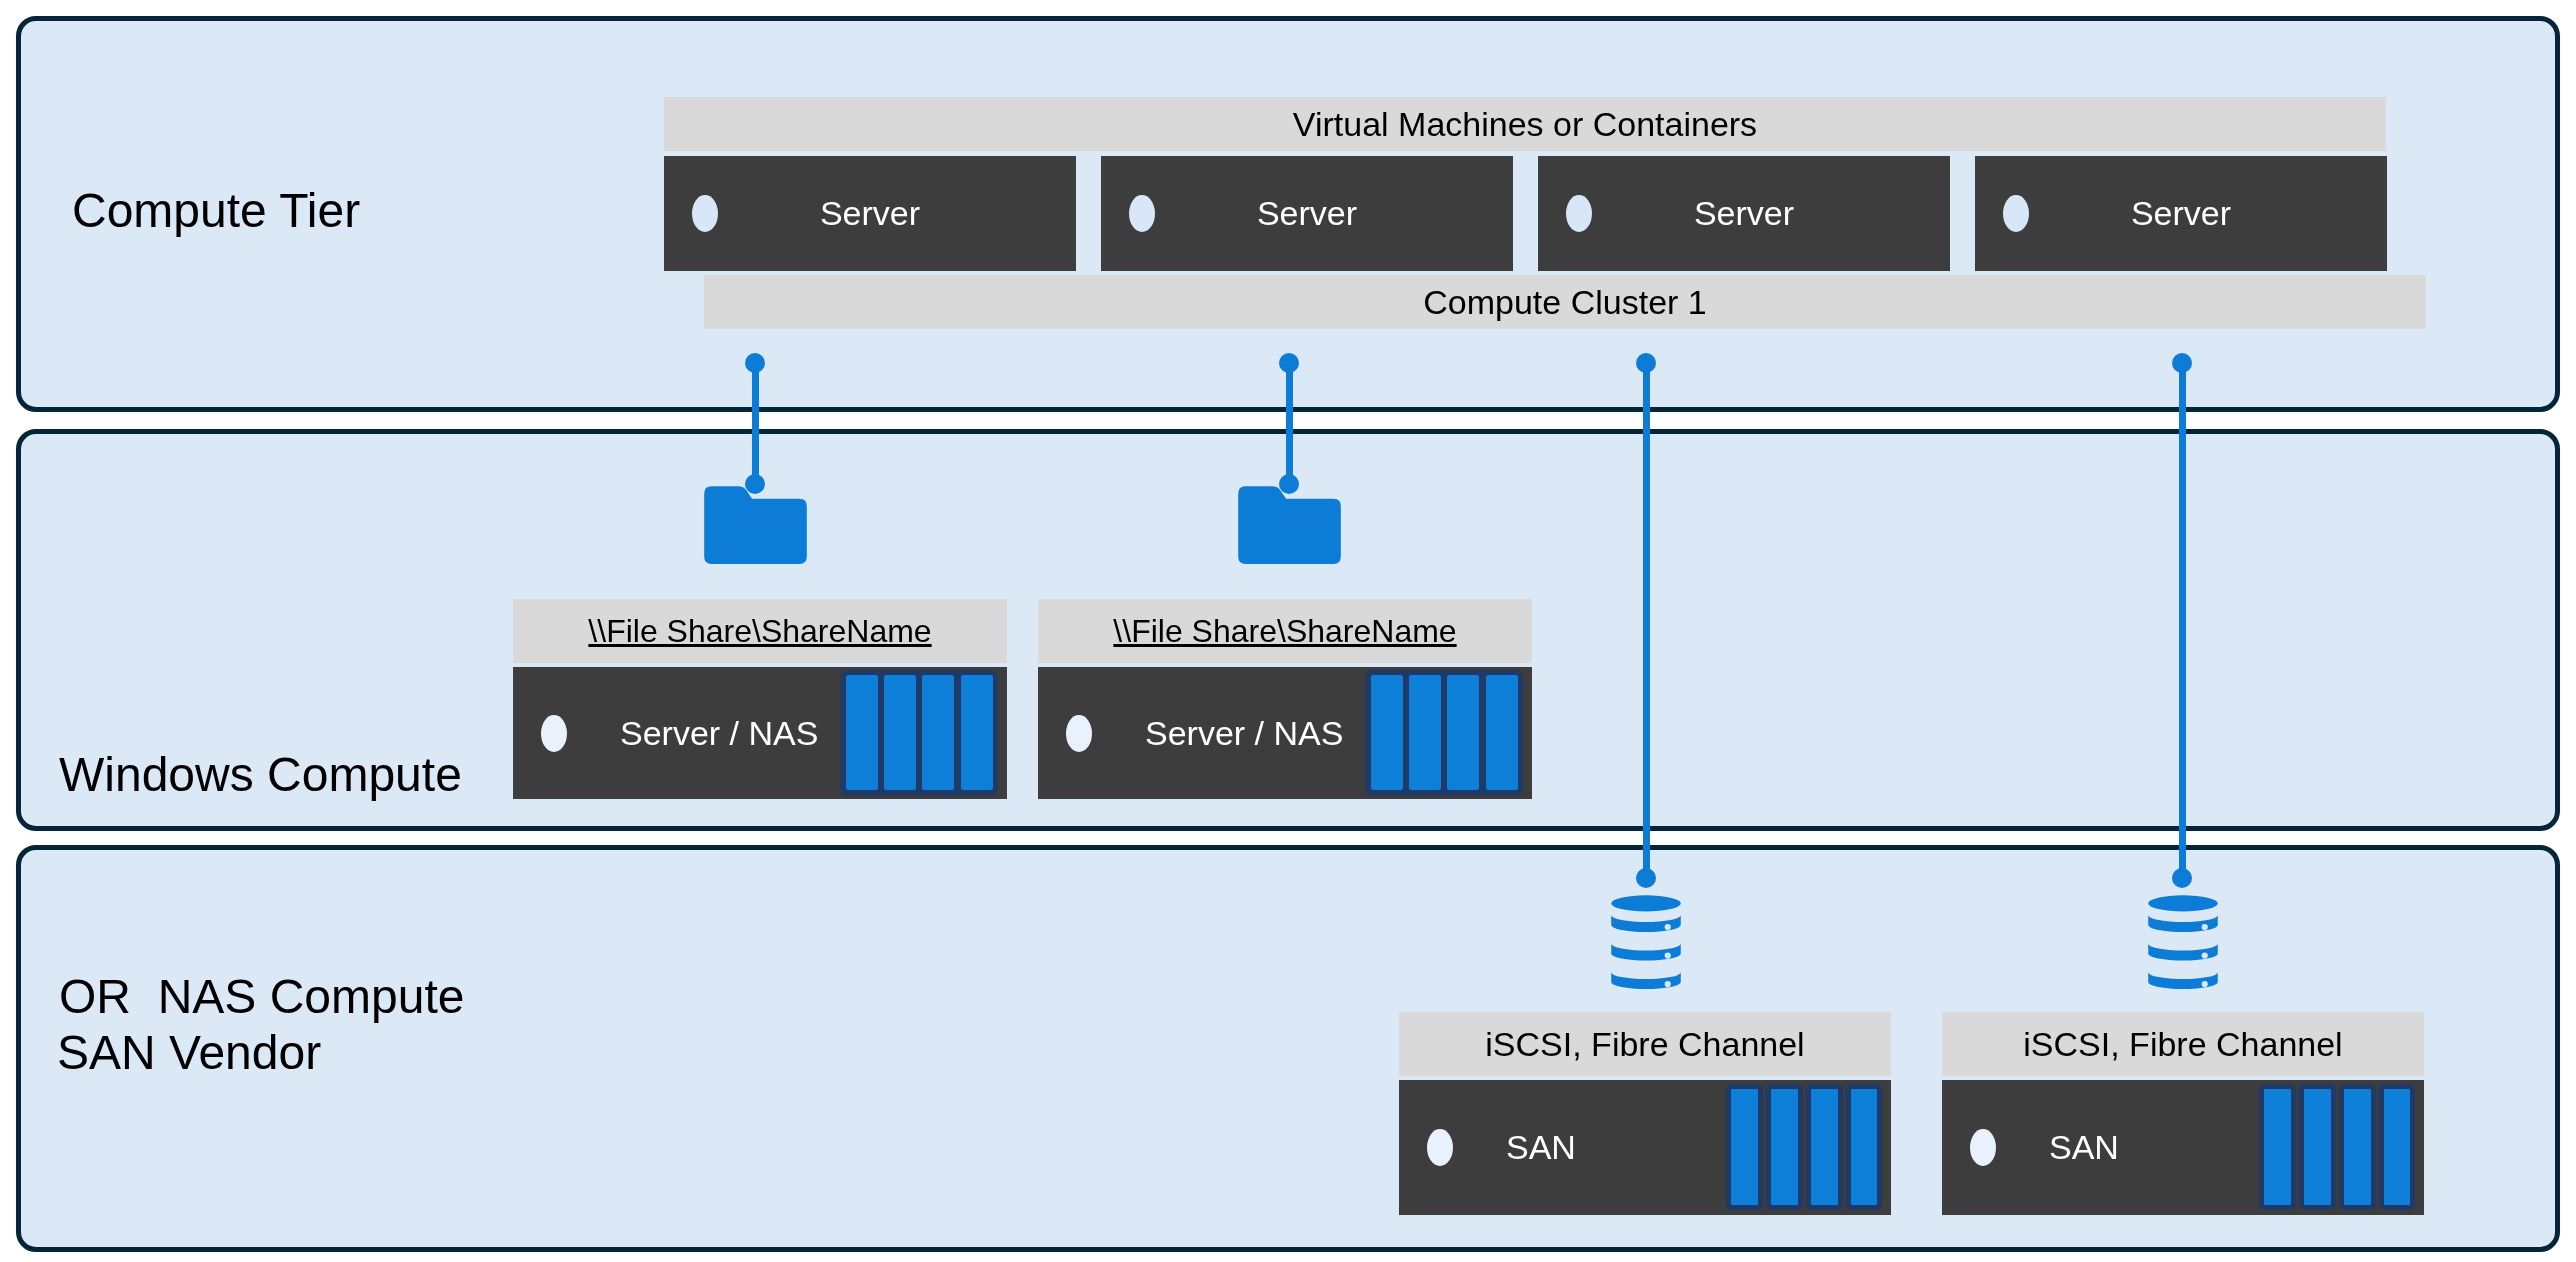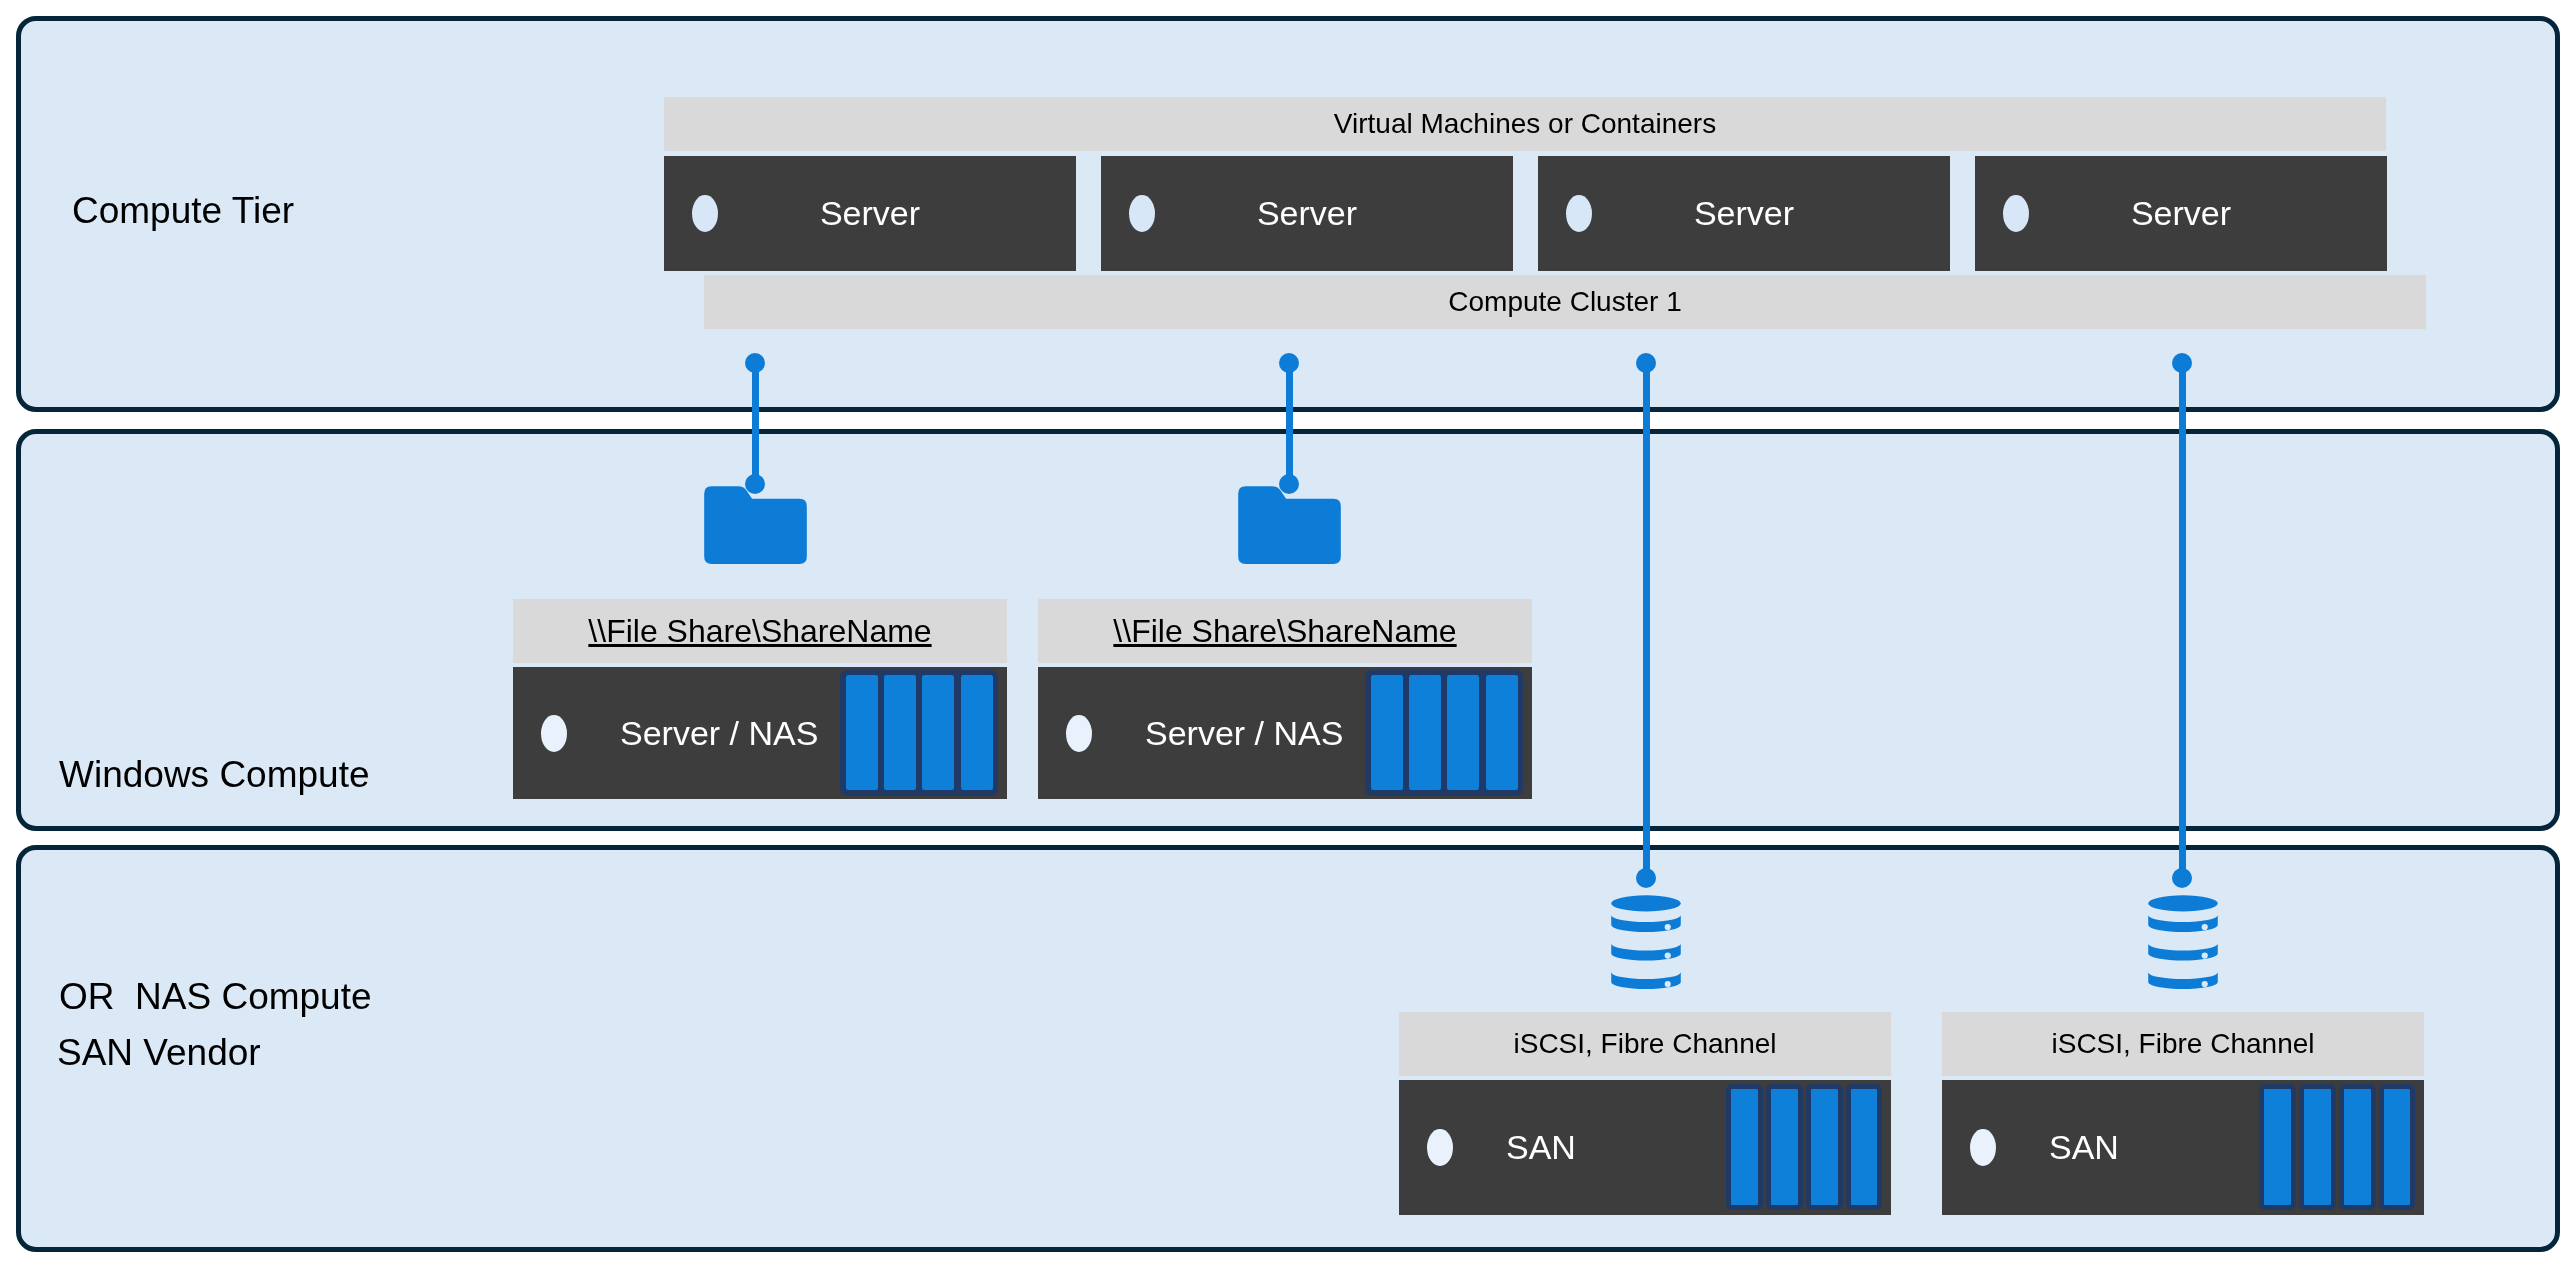--- a/index.html
+++ b/index.html
@@ -12,30 +12,30 @@
   }
   .band{
     position:absolute;left:16px;width:2544px;
     background:var(--band-fill,#dbe8f6);
     border:5.6px solid var(--band-border,#05263a);
     border-radius:20px;
     box-sizing:border-box;
   }
   .tier-label{
     position:absolute;
-    font-size:37px;line-height:47px;
+    font-size:48px;line-height:47px;
     color:var(--text-dark,#000);
     white-space:pre;
   }
   .tier-label.two-line{line-height:74px;}
   .graybar{
     position:absolute;
     background:var(--bar-gray,#d9d9d9);
     color:var(--text-dark,#000);
-    font-size:28px;
+    font-size:34px;
     display:flex;align-items:center;justify-content:center;
     box-sizing:border-box;
   }
   .darkbox{
     position:absolute;
     background:var(--box-dark,#3d3d3d);
     color:var(--text-light,#fff);
     font-size:34px;
     display:flex;align-items:center;
     box-sizing:border-box;

